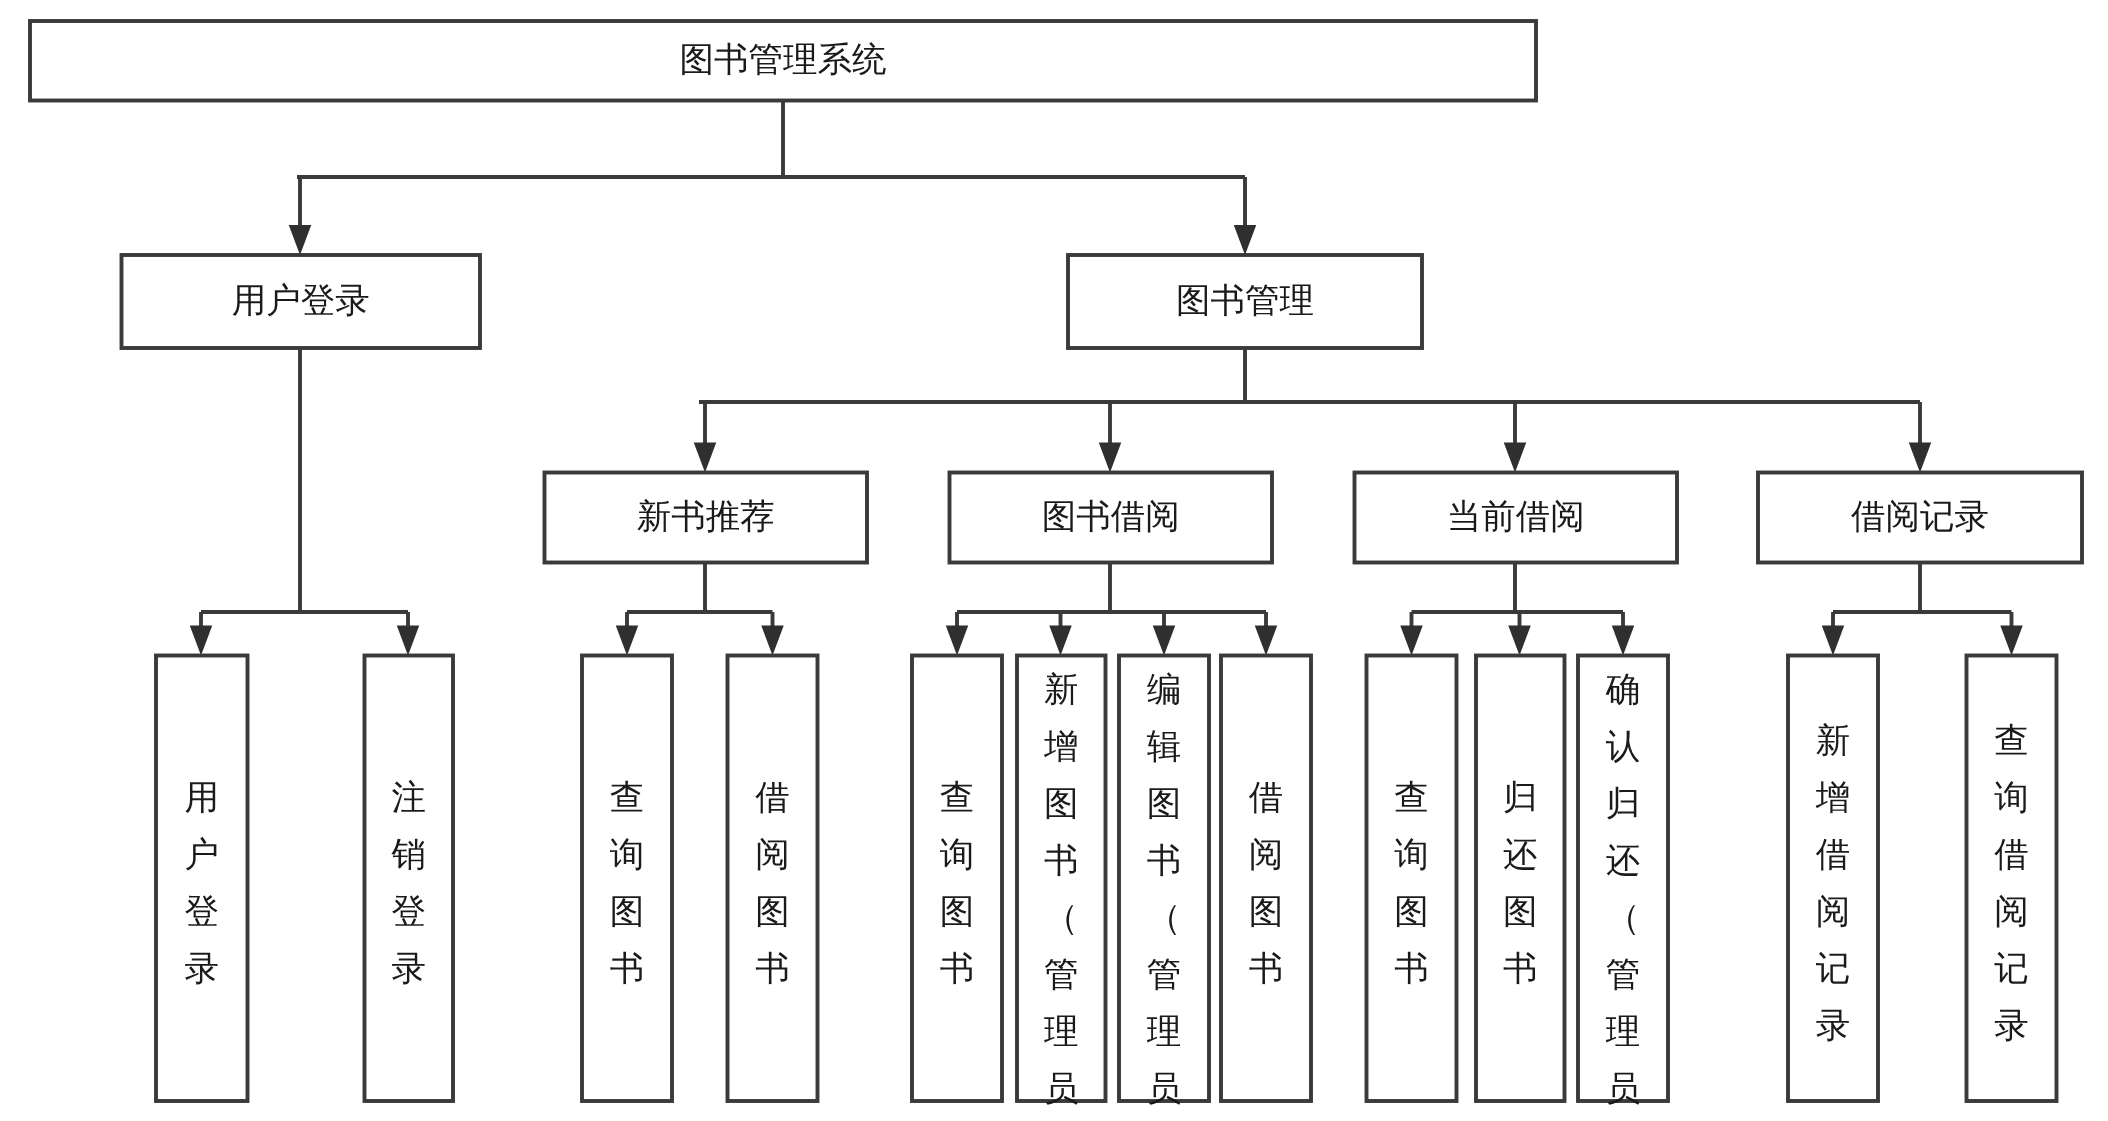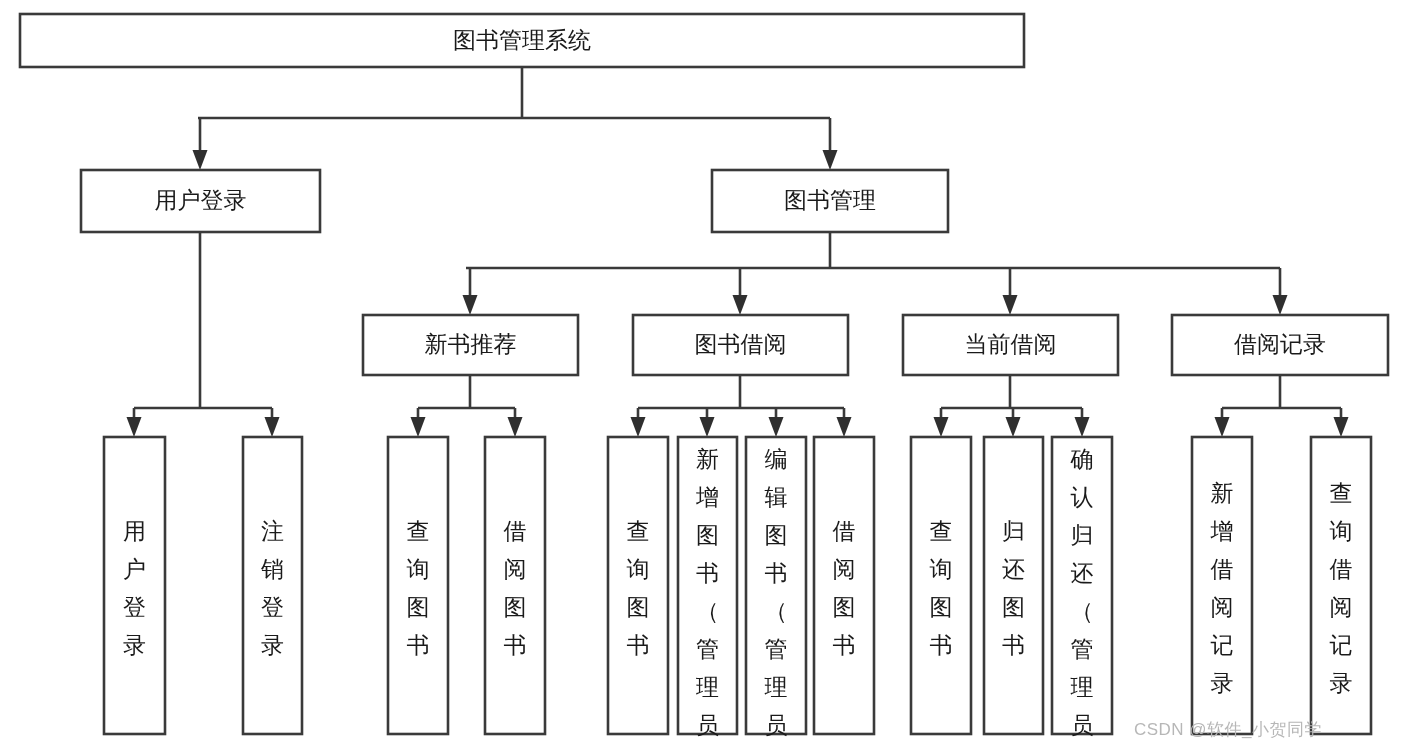--- a/index.html
+++ b/index.html
@@ -11,21 +11,20 @@
     width: 1405px;
     height: 747px;
     font-family: "Liberation Sans", "DejaVu Sans", sans-serif;
     overflow: hidden;
     position: relative;
   }
   #diagram-root {
     position: relative;
     width: 1320px;
     height: 747px;
-    padding-left: 12px;
   }
   svg#tree-svg {
     position: absolute;
     left: 0;
     top: 0;
     width: 1405px;
     height: 747px;
     display: block;
   }
   .node-box {
@@ -175,15 +174,14 @@
         <text x="844" y="539.14" class="leaf-label"><tspan x="844" dy="0">借</tspan><tspan x="844" dy="38">阅</tspan><tspan x="844" dy="38">图</tspan><tspan x="844" dy="38">书</tspan></text>
         <text x="941" y="539.14" class="leaf-label"><tspan x="941" dy="0">查</tspan><tspan x="941" dy="38">询</tspan><tspan x="941" dy="38">图</tspan><tspan x="941" dy="38">书</tspan></text>
         <text x="1013.5" y="539.14" class="leaf-label"><tspan x="1013.5" dy="0">归</tspan><tspan x="1013.5" dy="38">还</tspan><tspan x="1013.5" dy="38">图</tspan><tspan x="1013.5" dy="38">书</tspan></text>
         <text x="1082" y="467" class="leaf-label"><tspan x="1082" dy="0">确</tspan><tspan x="1082" dy="38">认</tspan><tspan x="1082" dy="38">归</tspan><tspan x="1082" dy="38">还</tspan><tspan x="1082" dy="38">（</tspan><tspan x="1082" dy="38">管</tspan><tspan x="1082" dy="38">理</tspan><tspan x="1082" dy="38">员</tspan><tspan x="1082" dy="38">）</tspan></text>
         <text x="1222" y="501.14" class="leaf-label"><tspan x="1222" dy="0">新</tspan><tspan x="1222" dy="38">增</tspan><tspan x="1222" dy="38">借</tspan><tspan x="1222" dy="38">阅</tspan><tspan x="1222" dy="38">记</tspan><tspan x="1222" dy="38">录</tspan></text>
         <text x="1341" y="501.14" class="leaf-label"><tspan x="1341" dy="0">查</tspan><tspan x="1341" dy="38">询</tspan><tspan x="1341" dy="38">借</tspan><tspan x="1341" dy="38">阅</tspan><tspan x="1341" dy="38">记</tspan><tspan x="1341" dy="38">录</tspan></text>
       </g>
 
   </svg>
 
-  <div class="watermark">CSDN @软件_小贺同学</div>
 
 </div>
 
 </body></html>

